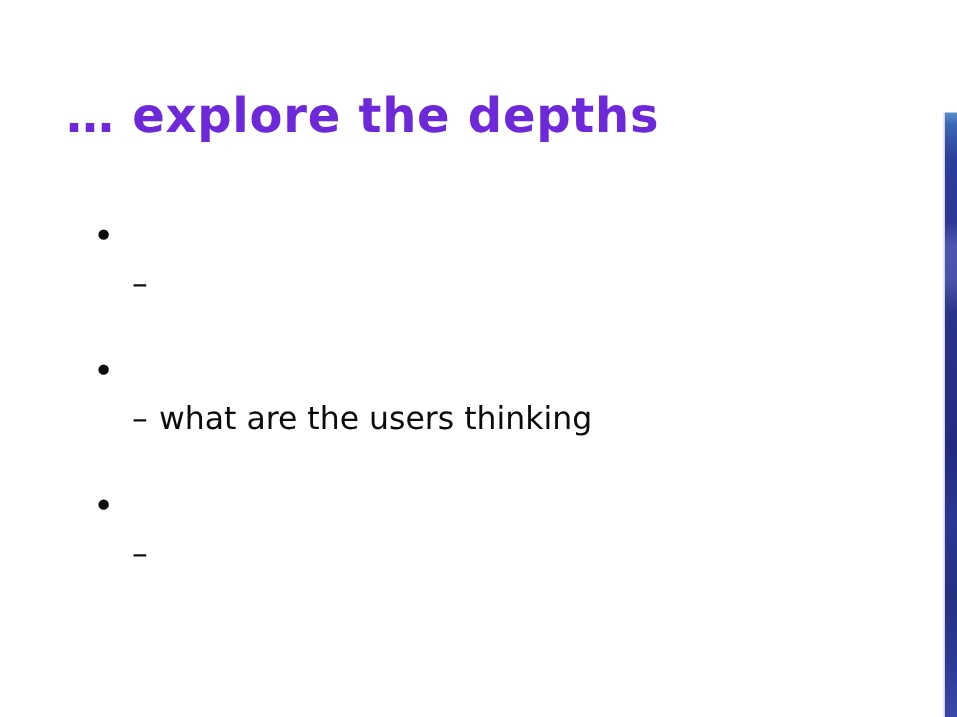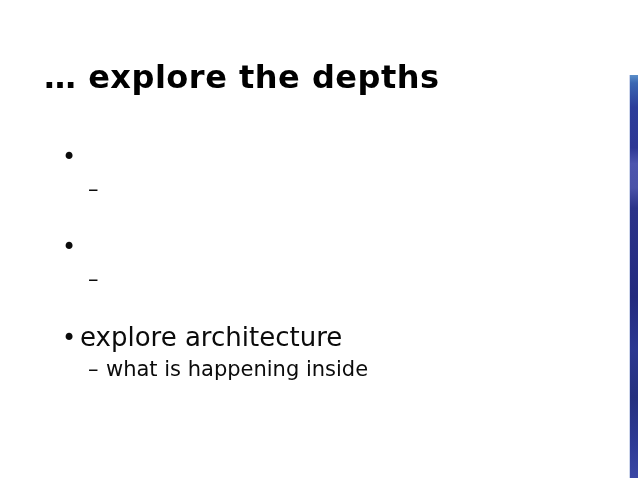--- a/index.html
+++ b/index.html
@@ -13,21 +13,21 @@
     background: #ffffff;
     overflow: hidden;
     font-family: "DejaVu Sans", "Liberation Sans", sans-serif;
   }
   .slide-title {
     position: absolute;
     left: 44px;
     top: 58px;
     font-size: 32px;
     font-weight: bold;
-    color: #000000;
+    color: #6d28d9;
     letter-spacing: 0.5px;
     white-space: nowrap;
   }
   .bullet-list {
     position: absolute;
     left: 62px;
     top: 139px;
     width: 540px;
     color: #0b0b0b;
   }
@@ -88,31 +88,30 @@
         <span class="glyph">–</span>
       </div>
     </div>
 
     <div class="bullet-group">
       <div class="bullet-main">
         <span class="glyph">•</span>
       </div>
       <div class="bullet-sub">
         <span class="glyph">–</span>
+        <span>what are the users thinking</span>
       </div>
     </div>
 
     <div class="bullet-group">
       <div class="bullet-main">
         <span class="glyph">•</span>
-        <span>explore architecture</span>
       </div>
       <div class="bullet-sub">
         <span class="glyph">–</span>
-        <span>what is happening inside</span>
       </div>
     </div>
 
   </div>
 
   <div class="photo-strip" style="background: linear-gradient(rgb(91, 143, 201) 0%, rgb(59, 103, 178) 2%, rgb(44, 61, 154) 8%, rgb(46, 55, 148) 18%, rgb(77, 85, 174) 22%, rgb(74, 82, 168) 28%, rgb(43, 51, 137) 33%, rgb(39, 46, 132) 45%, rgb(35, 42, 126) 55%, rgb(43, 55, 145) 68%, rgb(37, 48, 127) 80%, rgb(46, 59, 150) 92%, rgb(58, 71, 164) 100%); border-left-color: rgb(205, 214, 236);"></div>
 
 </div>
 
 </body></html>

